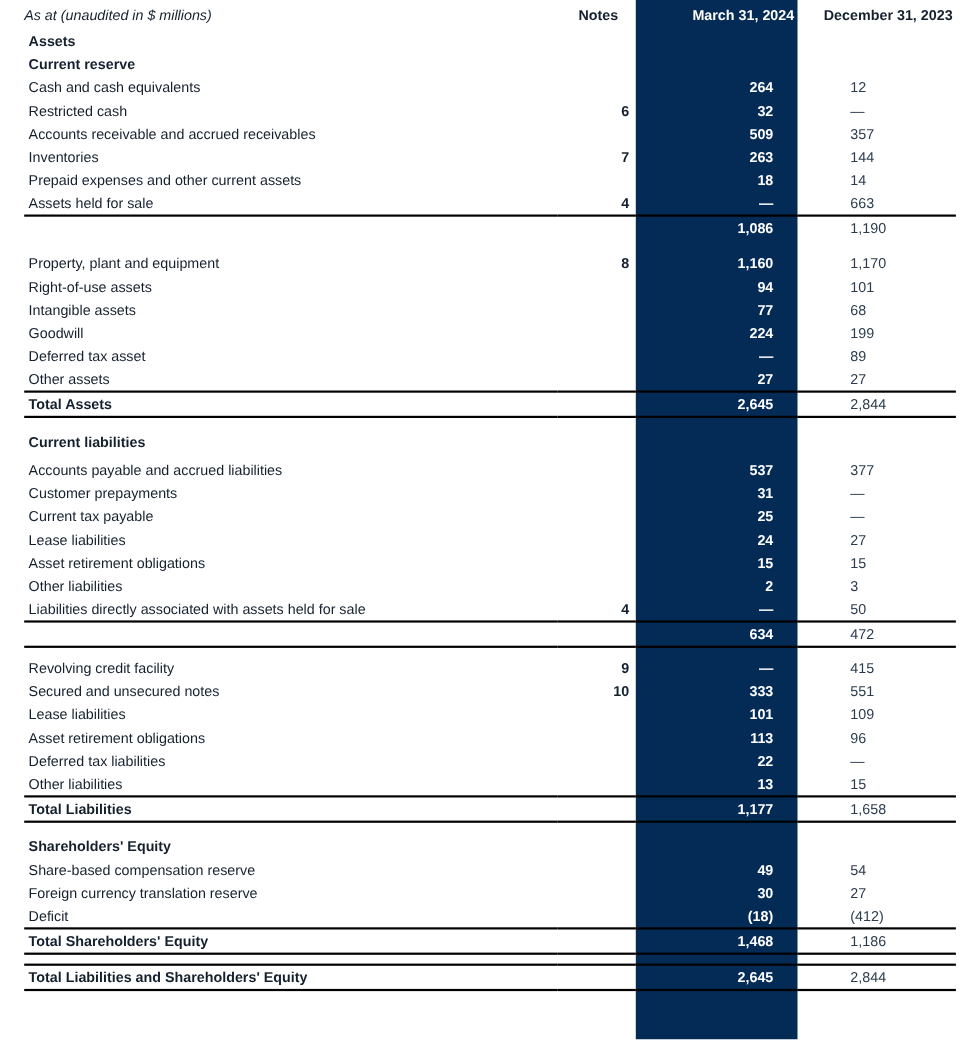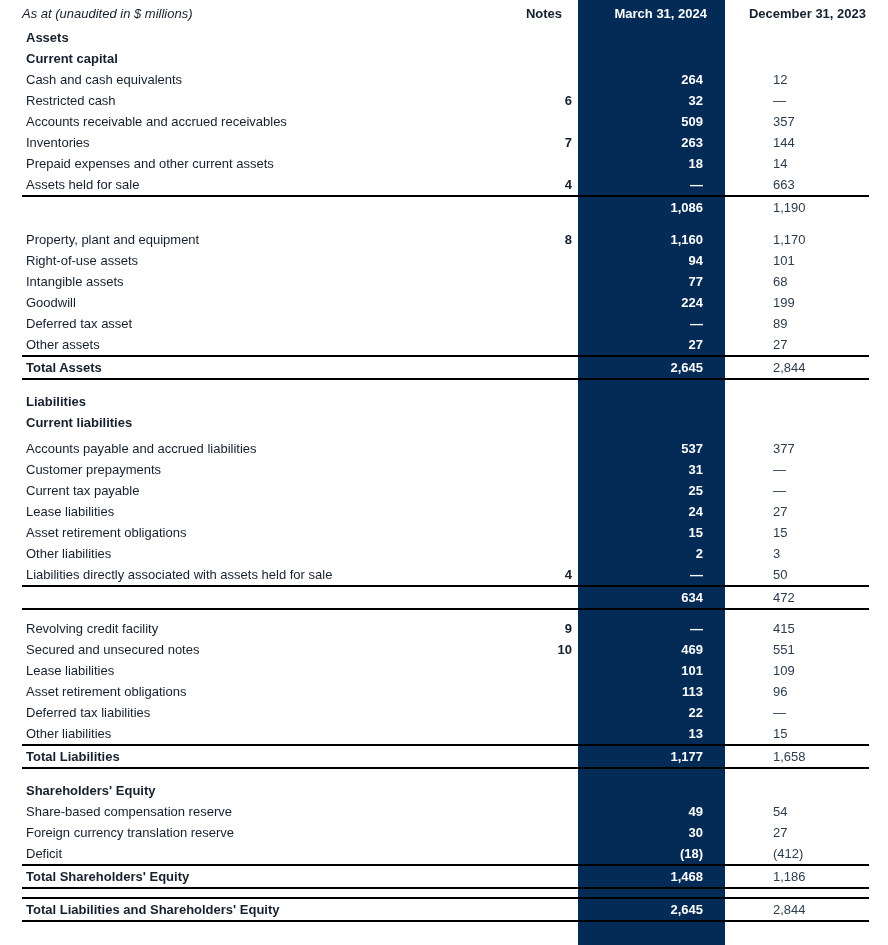--- a/index.html
+++ b/index.html
@@ -73,21 +73,21 @@
   th.h-notes {
     text-align: right;
     font-weight: bold;
     color: #15202e;
     padding-right: 16px;
   }
   th.h-cur {
     text-align: right;
     font-weight: bold;
     color: #ffffff;
-    padding-right: 18px;
+    padding-right: 3px;
   }
   th.h-prior {
     text-align: right;
     font-weight: bold;
     color: #15202e;
     padding-right: 3px;
   }
 
   
   td.label      { text-align: left;  color: #15202e; padding-left: 4px; }
@@ -134,21 +134,21 @@
 
     <tbody>
 
       <tr>
         <td class="label ind-0 bold">Assets</td>
         <td class="notes"></td>
         <td class="cur"></td>
         <td class="prior"></td>
       </tr>
       <tr>
-        <td class="label ind-0 bold">Current capital</td>
+        <td class="label ind-0 bold">Current reserve</td>
         <td class="notes"></td>
         <td class="cur"></td>
         <td class="prior"></td>
       </tr>
       <tr>
         <td class="label ind-1">Cash and cash equivalents</td>
         <td class="notes"></td>
         <td class="cur">264</td>
         <td class="prior">12</td>
       </tr>
@@ -242,26 +242,20 @@
       </tr>
 
       <tr class="spacer">
           <td></td>
           <td></td>
           <td></td>
           <td></td>
         </tr>
 
       <tr>
-        <td class="label ind-0 bold">Liabilities</td>
-        <td class="notes"></td>
-        <td class="cur"></td>
-        <td class="prior"></td>
-      </tr>
-      <tr>
         <td class="label ind-0 bold">Current liabilities</td>
         <td class="notes"></td>
         <td class="cur"></td>
         <td class="prior"></td>
       </tr>
 
       <tr class="spacer-xs">
           <td></td>
           <td></td>
           <td></td>
@@ -327,21 +321,21 @@
 
       <tr>
         <td class="label ind-0">Revolving credit facility</td>
         <td class="notes">9</td>
         <td class="cur">—</td>
         <td class="prior">415</td>
       </tr>
       <tr>
         <td class="label ind-0">Secured and unsecured notes</td>
         <td class="notes">10</td>
-        <td class="cur">469</td>
+        <td class="cur">333</td>
         <td class="prior">551</td>
       </tr>
       <tr>
         <td class="label ind-0">Lease liabilities</td>
         <td class="notes"></td>
         <td class="cur">101</td>
         <td class="prior">109</td>
       </tr>
       <tr>
         <td class="label ind-0">Asset retirement obligations</td>

